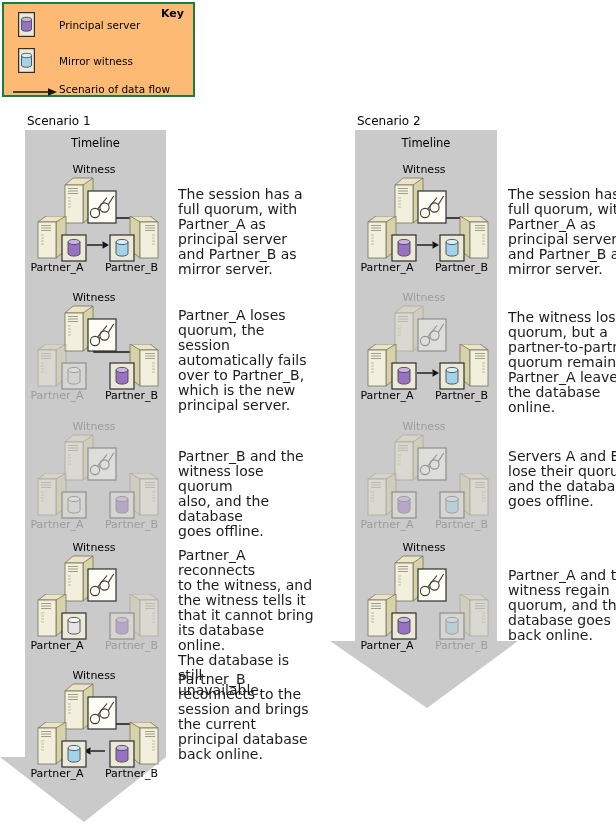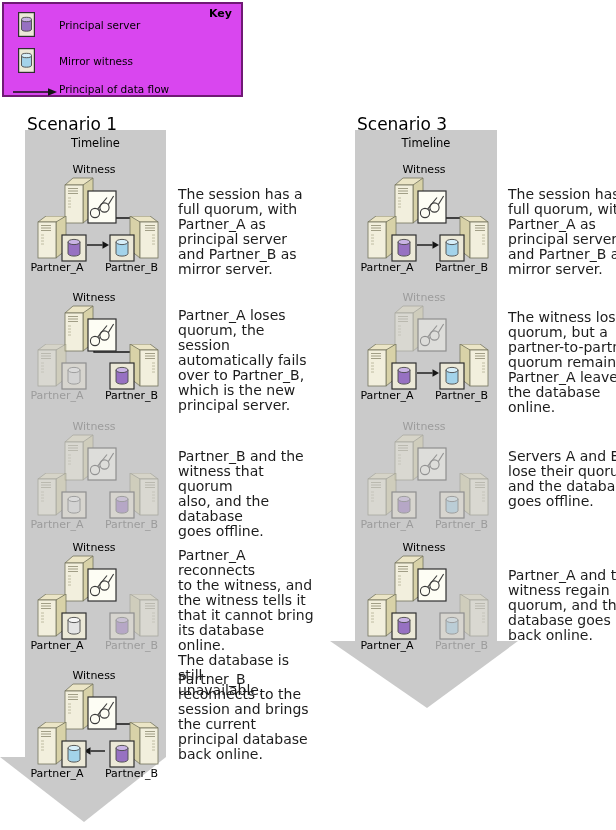--- a/index.html
+++ b/index.html
@@ -1,25 +1,25 @@
 <!DOCTYPE html>
 <html><head>
 <meta charset="utf-8">
 <style>
   html,body{margin:0;padding:0;background:#fff;}
   .page{position:relative;width:616px;height:830px;background:#fff;overflow:hidden;
         font-family:"DejaVu Sans","Liberation Sans",sans-serif;color:#000;}
   
-  .key-box{position:absolute;left:2px;top:2px;width:189px;height:91px;background:#d946ef;
-           border:2px solid #701a75;padding-left:48px;}
+  .key-box{position:absolute;left:2px;top:2px;width:189px;height:91px;background:#fdba74;
+           border:2px solid #15803d;}
   .key-title{position:absolute;right:9px;top:3px;font-size:11px;font-weight:bold;}
   .key-label{position:absolute;left:55px;font-size:10.5px;white-space:nowrap;}
   .key-icon{position:absolute;left:14px;}
   
-  .scenario-title{position:absolute;font-size:17px;white-space:nowrap;text-align:center;}
+  .scenario-title{position:absolute;font-size:12px;white-space:nowrap;text-align:center;}
   .band{position:absolute;}
   .band-arrowhead{position:absolute;}
   .timeline-label{position:absolute;font-size:11.5px;text-align:center;}
   .stage{position:absolute;width:141px;height:112px;}
   .node-label{position:absolute;font-size:11px;text-align:center;white-space:nowrap;}
   .node-label.faded{color:#9c9c9c;}
   .icon-wrap{position:absolute;line-height:0;}
   .icon-wrap.faded{opacity:.38;}
   .conn{position:absolute;left:0;top:0;}
   .desc{position:absolute;width:136px;font-size:14px;line-height:15px;
@@ -41,21 +41,21 @@
     <span class="key-icon" style="top:44px"><svg width="17" height="25" viewBox="0 0 17 25">
     <rect x="0.6" y="0.6" width="15.8" height="23.8" fill="#ece9d8" stroke="#2f2f2f" stroke-width="1.2"></rect>
     <path d="M3.5,7.5 v9.5 a5,2.2 0 0 0 10,0 v-9.5" fill="#a3d3ea" stroke="#4a4a4a" stroke-width="0.9"></path>
     <ellipse cx="8.5" cy="7.5" rx="5" ry="2.2" fill="#d6eef9" stroke="#4a4a4a" stroke-width="0.9"></ellipse>
         </svg></span>
     <div class="key-label" style="top:51px">Mirror witness</div>
     <span class="key-icon" style="left:8px;top:79px"><svg width="46" height="12" viewBox="0 0 46 12">
   <path d="M1,6 L36,6" stroke="#151515" stroke-width="1.4"></path>
   <polygon points="36,2.2 45,6 36,9.8" fill="#151515"></polygon>
         </svg></span>
-    <div class="key-label" style="top:79px">Principal of data flow</div>
+    <div class="key-label" style="top:79px">Scenario of data flow</div>
   </div>
 
   <div id="diagram">
       <div class="scenario-title" style="left: 27px; top: 114px;">Scenario 1</div>
       <div class="band" style="left: 25px; top: 130px; width: 141px; height: 627px; background: rgb(202, 202, 202);"></div>
       <div class="band-arrowhead" style="left: 0px; top: 757px;"><svg width="190" height="66">
           <polygon points="0,0 166,0 84,65" fill="#cacaca"></polygon>
         </svg></div>
       <div class="timeline-label" style="left: 25px; top: 136px; width: 141px;">Timeline</div>
       <div class="stage" style="left: 25px; top: 163px;">
@@ -207,21 +207,21 @@
     <path d="M5,19 h3 M5,22 h3 M5,25 h3 M5,28 h3" stroke="#b3b095" stroke-width="0.8" fill="none"></path>
       <rect x="26" y="19" width="24" height="26" fill="#ece9d8" stroke="#2f2f2f" stroke-width="1.2"></rect>
     </g>
     <path d="M14,26 v11.5 a6,2.6 0 0 0 12,0 v-11.5" fill="#9771c2" stroke="#4a4a4a" stroke-width="0.9"></path>
           <ellipse cx="20" cy="26" rx="6" ry="2.6" fill="#c9b4e4" stroke="#4a4a4a" stroke-width="0.9"></ellipse>
           </svg></div>
         <div class="node-label faded" style="left:0;top:98px;width:64px">Partner_A</div>
         <div class="node-label faded" style="left:74px;top:98px;width:65px">Partner_B</div>
       </div>
       <div class="desc" style="left: 178px; top: 449px;">Partner_B and the
-witness that quorum
+witness lose quorum
 also, and the database
 goes offline.</div>
       <div class="stage" style="left: 25px; top: 541px;">
         <svg class="conn" width="141" height="100" viewBox="0 0 141 100">
           <path d="M67,46 L67,56 L27,56 L27,67" stroke="#151515" stroke-width="1.4" fill="none"></path>
         </svg>
         <div class="node-label " style="left:37px;top:0;width:64px">Witness</div>
         <div class="icon-wrap " style="left:38px;top:14px"><svg width="58" height="50" viewBox="0 0 58 50">
     <polygon points="2,8 10,1 30,1 22,8" fill="#ebe5c6" stroke="#74745e" stroke-width="0.8"></polygon>
     <polygon points="20,8 30,1 30,38 20,46" fill="#d8d2a8" stroke="#74745e" stroke-width="0.8"></polygon>
@@ -321,21 +321,21 @@
           </svg></div>
         <div class="node-label " style="left:0;top:98px;width:64px">Partner_A</div>
         <div class="node-label " style="left:74px;top:98px;width:65px">Partner_B</div>
       </div>
       <div class="desc" style="left: 178px; top: 672px;">Partner_B
 reconnects to the
 session and brings
 the current
 principal database
 back online.</div>
-      <div class="scenario-title" style="left: 357px; top: 114px;">Scenario 3</div>
+      <div class="scenario-title" style="left: 357px; top: 114px;">Scenario 2</div>
       <div class="band" style="left: 355px; top: 130px; width: 142px; height: 511px; background: rgb(202, 202, 202);"></div>
       <div class="band-arrowhead" style="left: 328px; top: 641px;"><svg width="192" height="68">
           <polygon points="2,0 190,0 99,67" fill="#cacaca"></polygon>
         </svg></div>
       <div class="timeline-label" style="left: 355px; top: 136px; width: 142px;">Timeline</div>
       <div class="stage" style="left: 355px; top: 163px;">
         <svg class="conn" width="141" height="100" viewBox="0 0 141 100">
           <path d="M69,44 L69,55 M25,55 L122,55 M25,55 L25,65 M122,55 L122,65" stroke="#151515" stroke-width="1.4" fill="none"></path>
           <g>
             <path d="M62,82 L77.5,82" stroke="#151515" stroke-width="1.4" fill="none"></path>

